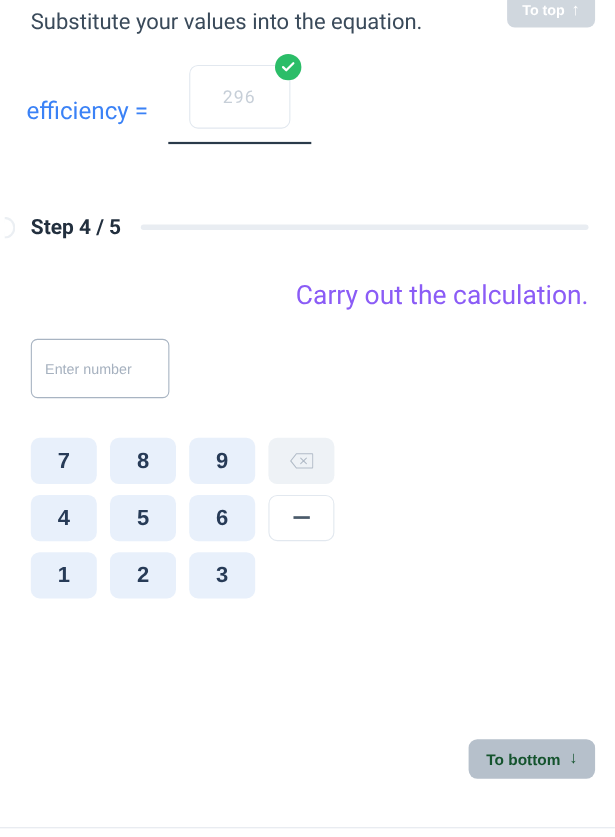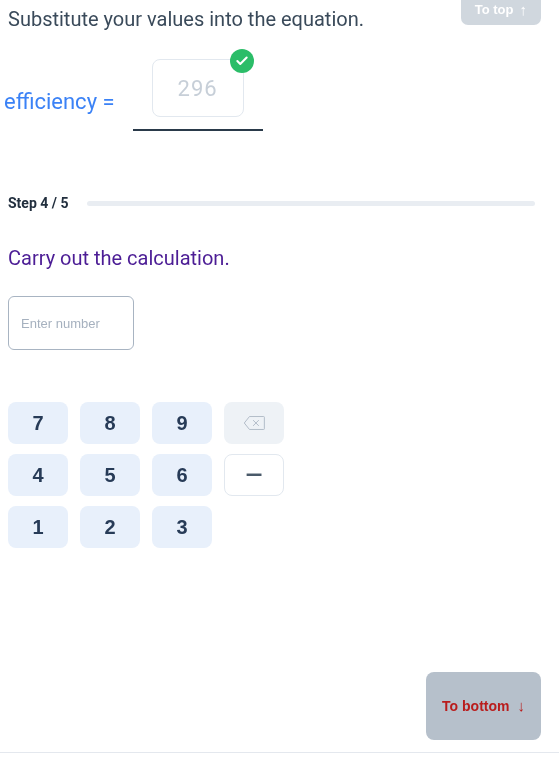--- a/index.html
+++ b/index.html
@@ -6,21 +6,21 @@
   body {
     margin: 0;
     font-family: -apple-system, BlinkMacSystemFont, "Segoe UI", Roboto, Arial, sans-serif;
     color: #2a3a4a;
     width: 559px;
     height: 761px;
     overflow: hidden;
     position: relative;
     background: #fff;
   }
-  .page { padding: 0 24px 0 8px; }
+  .page { padding: 0 24px 0 28px; }
   .instruction {
     font-size: 20px;
     color: #3a4a5a;
     margin: 6px 0 26px 0;
     line-height: 1.35;
   }
   .eq-row {
     display: flex;
     align-items: center;
     gap: 18px;
@@ -46,21 +46,21 @@
   }
   .val-wrap { position: relative; }
   .val-box {
     width: 92px;
     height: 58px;
     border: 1.5px solid #e2e8ef;
     border-radius: 8px;
     display: flex;
     align-items: center;
     justify-content: center;
-    font-size: 22px;
+    font-size: 16px;
     color: #c7cfd8;
     letter-spacing: 1px;
   }
   .check {
     position: absolute;
     top: -10px;
     right: -10px;
     width: 24px;
     height: 24px;
     background: #2bbd68;
@@ -83,43 +83,44 @@
     top: 50%;
     transform: translateY(-50%);
     width: 10px;
     height: 20px;
     border-right: 2px solid #dfe5ec;
     border-top: 2px solid #dfe5ec;
     border-bottom: 2px solid #dfe5ec;
     border-radius: 0 10px 10px 0;
     opacity: 0.6;
   }
-  .step-label { font-size: 14px; font-weight: 700; color: #222f3e; }
+  .step-label { font-size: 19px; font-weight: 700; color: #222f3e; }
   .step-bar {
     flex: 1;
     height: 5px;
     background: #e9edf2;
     border-radius: 3px;
   }
   .q-text {
-    font-size: 20px;
-    color: #4c1d95;
+    font-size: 24px;
+    color: #8b5cf6;
     margin: 0 0 24px 0;
     line-height: 1.35;
+    text-align: right;
   }
   .answer-input {
     width: 126px;
     height: 54px;
     border: 1.5px solid #a8b4c2;
     border-radius: 6px;
     padding: 0 12px;
     font-size: 14px;
     color: #2a3a4a;
     outline: none;
-    margin-bottom: 52px;
+    margin-bottom: 36px;
     display: block;
   }
   .answer-input::placeholder { color: #a6b1bf; font-size: 13px; }
   .keypad { display: flex; flex-direction: column; gap: 10px; }
   .kp-row { display: flex; gap: 12px; align-items: center; }
   .kp-btn {
     width: 60px;
     height: 42px;
     background: #e8f0fb;
     border: none;
@@ -170,26 +171,26 @@
     align-items: center;
     gap: 6px;
     cursor: pointer;
     opacity: 0.75;
   }
   .to-bottom {
     position: absolute;
     right: 18px;
     top: 672px;
     background: #b6c0cb;
-    color: #b91c1c;
+    color: #14532d;
     font-size: 14px;
     font-weight: 600;
     border: none;
     border-radius: 8px;
-    padding: 26px 16px;
+    padding: 10px 16px;
     display: flex;
     align-items: flex-start;
     gap: 8px;
     cursor: pointer;
   }
   .arrow { font-size: 15px; font-weight: 400; line-height: 1; }
   .bottom-line {
     position: absolute;
     left: 0; right: 0; bottom: 8px;
     height: 1px;

